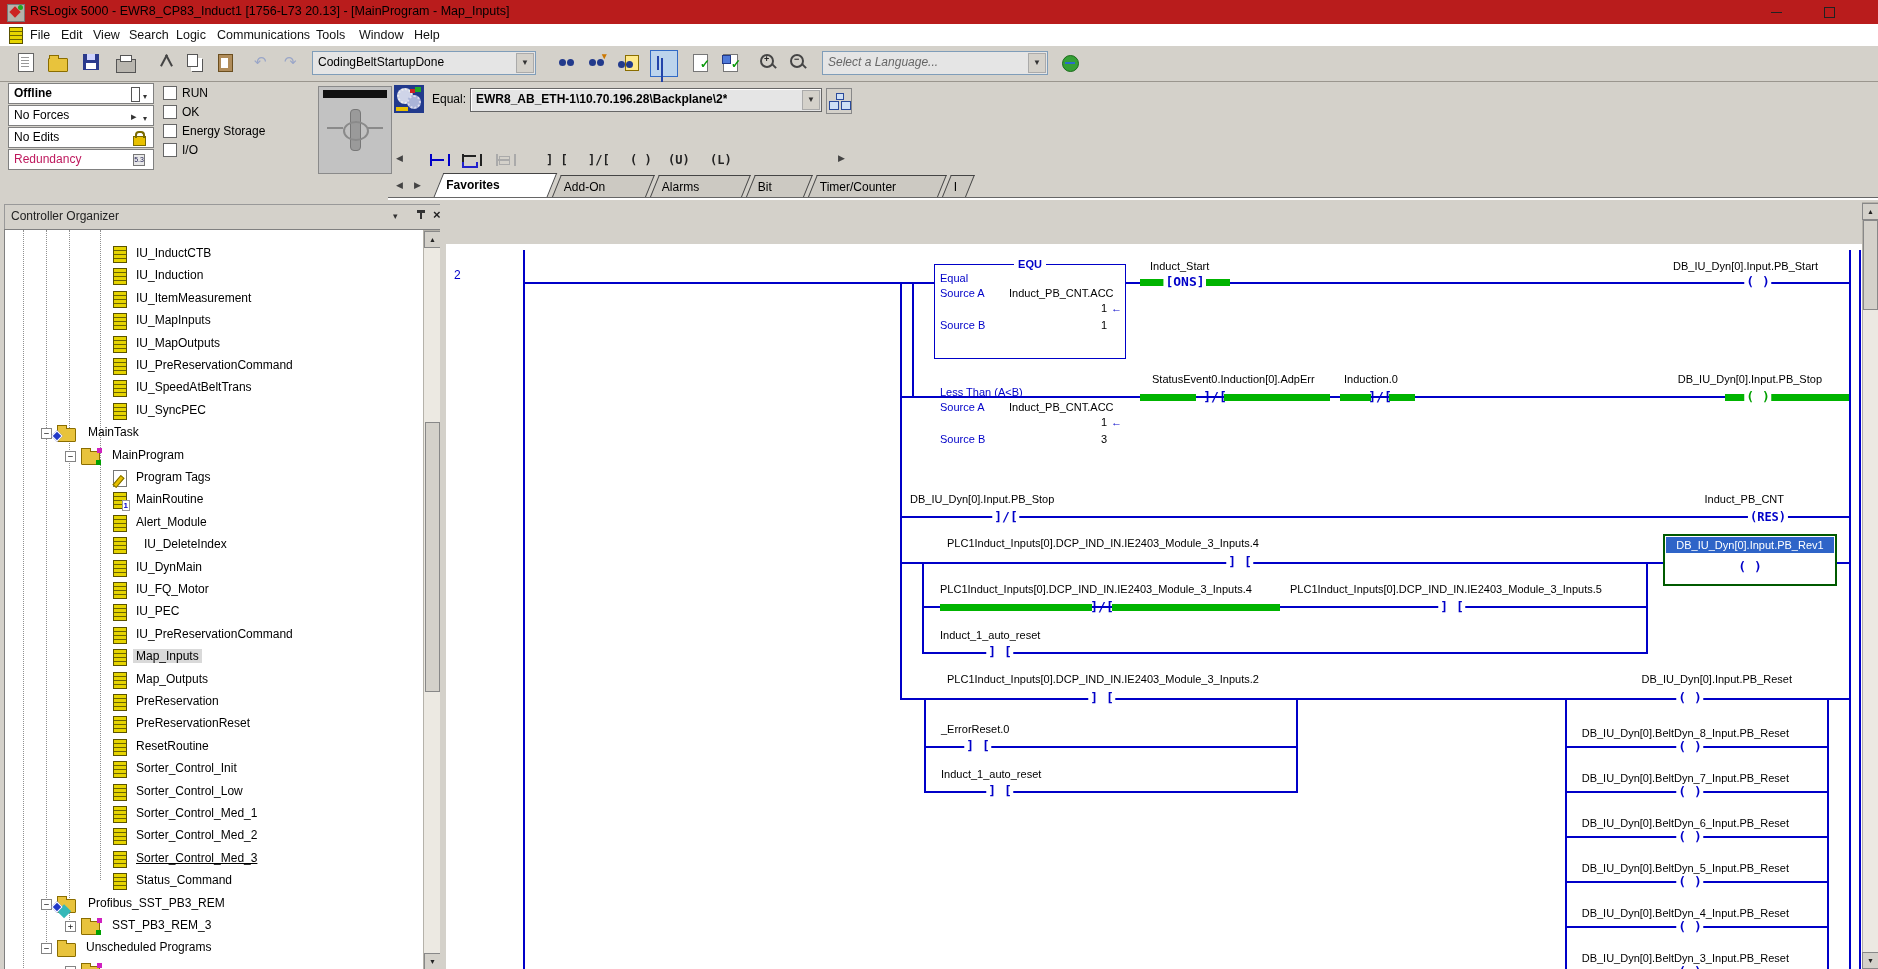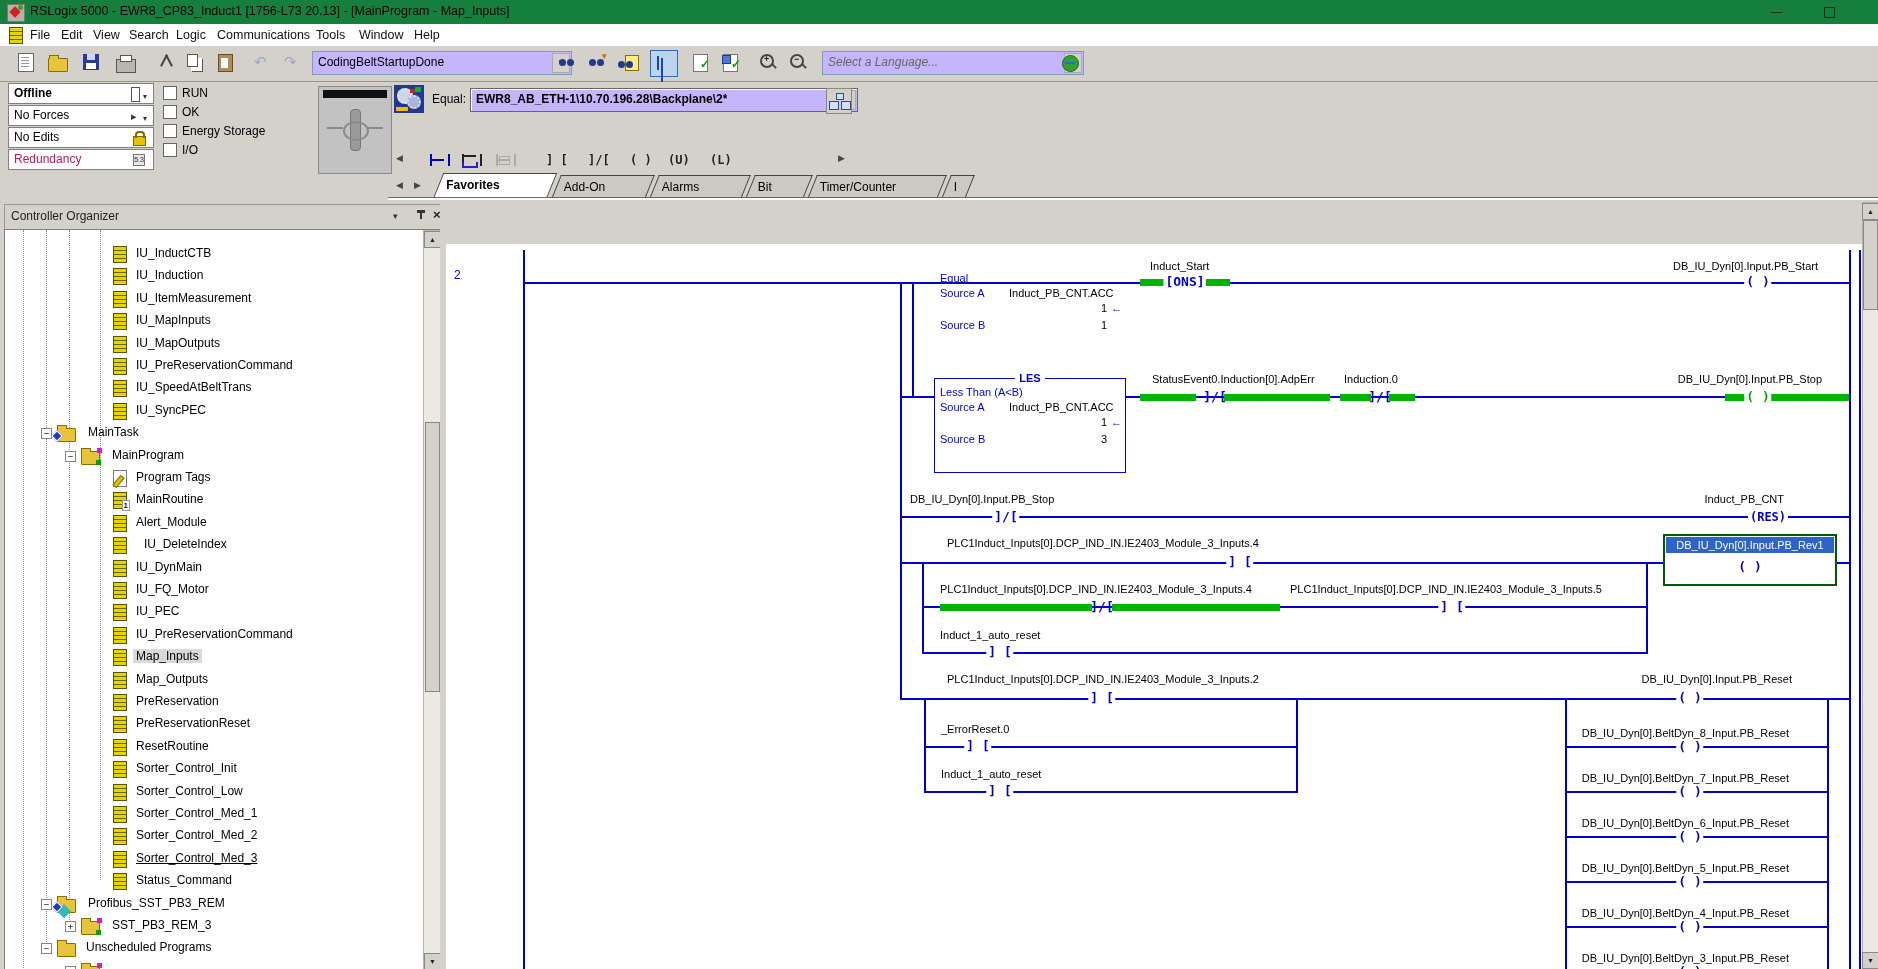--- a/index.html
+++ b/index.html
@@ -1,27 +1,27 @@
 <!DOCTYPE html>
 <html><head>
 <meta charset="utf-8">
 <style>
   html,body{margin:0;padding:0;}
   #app{position:relative;width:1878px;height:969px;background:#d4d1ca;font-family:"Liberation Sans",sans-serif;overflow:hidden;color:#000;}
   .abs{position:absolute;}
   .txt{position:absolute;white-space:nowrap;}
   
-  #titlebar{position:absolute;left:0;top:0;width:1878px;height:24px;background:#15803d;border-bottom:1px solid #e4e4e4;}
+  #titlebar{position:absolute;left:0;top:0;width:1878px;height:24px;background:#b91c1c;border-bottom:1px solid #e4e4e4;}
   #title-text{position:absolute;left:30px;top:4px;font-size:12.5px;color:#000;}
   #menubar{position:absolute;left:0;top:24px;width:1878px;height:21px;background:#fff;}
   .menu-item{position:absolute;top:3px;font-size:12.5px;color:#111;padding:1px 4px;}
   
   #toolbar{position:absolute;left:0;top:45px;width:1878px;height:35px;background:#d4d1ca;border-top:1px solid #fff;border-bottom:1px solid #9a968e;}
   .tbtn{position:absolute;top:5px;width:25px;height:24px;}
-  .combo{position:absolute;height:22px;background:#c4b5fd;border:1px solid #7f9db9;font-size:12px;padding-left:36px;}
+  .combo{position:absolute;height:22px;background:#e5e5e5;border:1px solid #7f9db9;font-size:12px;}
   .combo .cv{position:absolute;left:5px;top:3px;white-space:nowrap;overflow:hidden;}
   .combo .carr{position:absolute;right:1px;top:1px;width:16px;height:18px;background:#d4d1ca;border:1px solid #aaa;text-align:center;font-size:8px;line-height:18px;color:#333;}
   
   .pg{position:absolute;width:14px;height:17px;background:#fff;border:1px solid #666;}
   .pg::after{content:"";position:absolute;left:2px;top:3px;width:8px;height:1px;background:#999;box-shadow:0 3px 0 #999,0 6px 0 #999,0 9px 0 #999;}
   .folder{position:absolute;width:18px;height:12px;background:#e8c33c;border:1px solid #8a6d00;border-radius:1px;}
   .folder::before{content:"";position:absolute;left:0;top:-4px;width:8px;height:3px;background:#e8c33c;border:1px solid #8a6d00;border-bottom:none;}
   .floppy{position:absolute;width:16px;height:16px;background:#2b3a8c;}
   .floppy::after{content:"";position:absolute;left:4px;top:0;width:8px;height:6px;background:#cfd4ff;}
   .floppy::before{content:"";position:absolute;left:3px;bottom:1px;width:10px;height:6px;background:#fff;}
@@ -509,31 +509,31 @@
     <div class="vw" style="left:1381px;top:455px;height:270px;"></div>
 
     <div class="gw" style="left:694px;top:150px;width:56px;"></div>
     <div class="gw" style="left:778px;top:150px;width:106px;"></div>
     <div class="gw" style="left:894px;top:150px;width:31px;"></div>
     <div class="gw" style="left:943px;top:150px;width:26px;"></div>
     <div class="gw" style="left:1279px;top:150px;width:124px;"></div>
     <div class="gw" style="left:494px;top:360px;width:152px;"></div>
     <div class="gw" style="left:666px;top:360px;width:168px;"></div>
 
+    <div class="ibox" style="left:488px;top:20px;width:190px;height:93px;">
+      <div class="bt"><span>EQU</span></div>
+    </div>
     <span class="brow-b" style="left:494px;top:28px;">Equal</span>
     <span class="brow-b" style="left:494px;top:43px;">Source A</span>
     <span class="brow-k" style="left:563px;top:43px;">Induct_PB_CNT.ACC</span>
     <span class="brow-k" style="left:655px;top:58px;">1</span>
     <span class="pend" style="left:665px;top:58px;">←</span>
     <span class="brow-b" style="left:494px;top:75px;">Source B</span>
     <span class="brow-k" style="left:655px;top:75px;">1</span>
 
-    <div class="ibox" style="left:488px;top:134px;width:190px;height:93px;">
-      <div class="bt"><span>LES</span></div>
-    </div>
     <span class="brow-b" style="left:494px;top:142px;">Less Than (A&lt;B)</span>
     <span class="brow-b" style="left:494px;top:157px;">Source A</span>
     <span class="brow-k" style="left:563px;top:157px;">Induct_PB_CNT.ACC</span>
     <span class="brow-k" style="left:655px;top:172px;">1</span>
     <span class="pend" style="left:665px;top:172px;">←</span>
     <span class="brow-b" style="left:494px;top:189px;">Source B</span>
     <span class="brow-k" style="left:655px;top:189px;">3</span>
 
     <span class="llbl" style="left:704px;top:16px;">Induct_Start</span>
     <div class="gw" style="left:694px;top:35px;width:24px;"></div>

